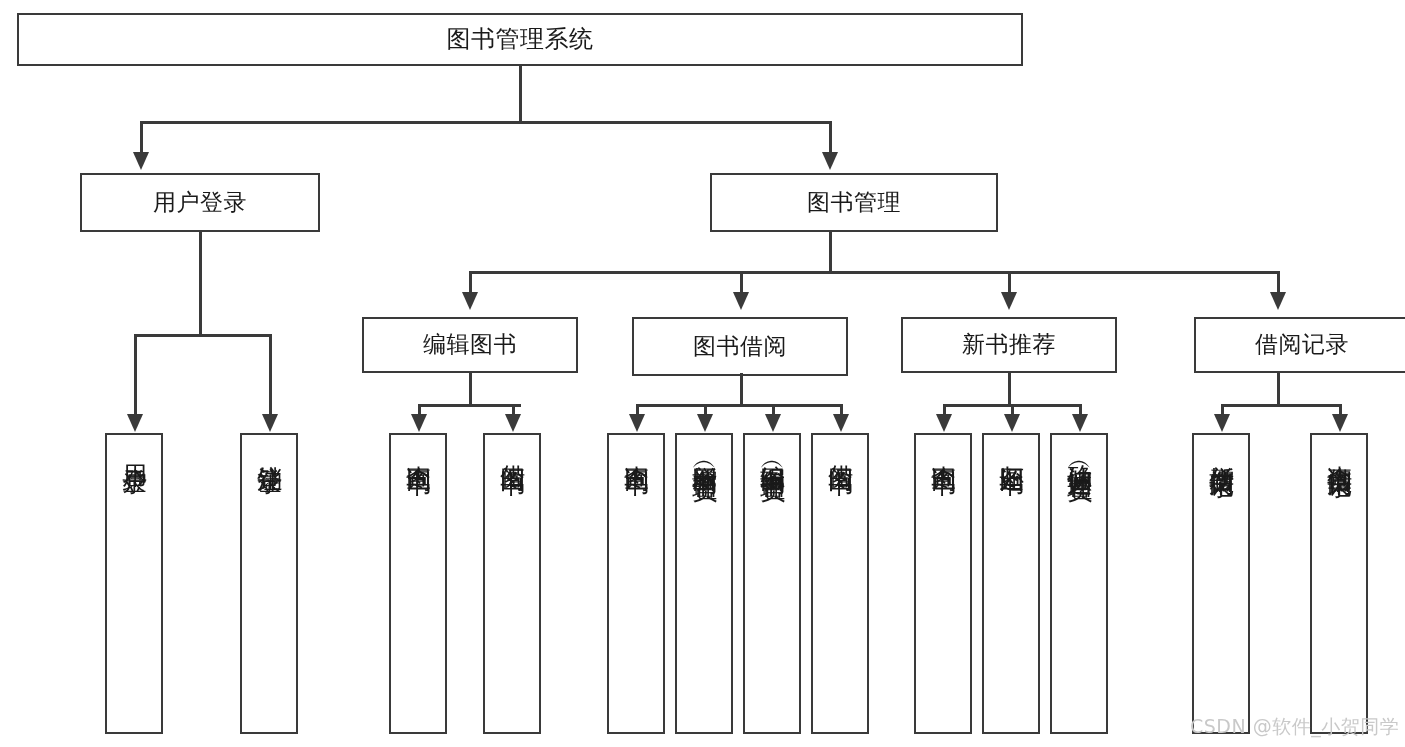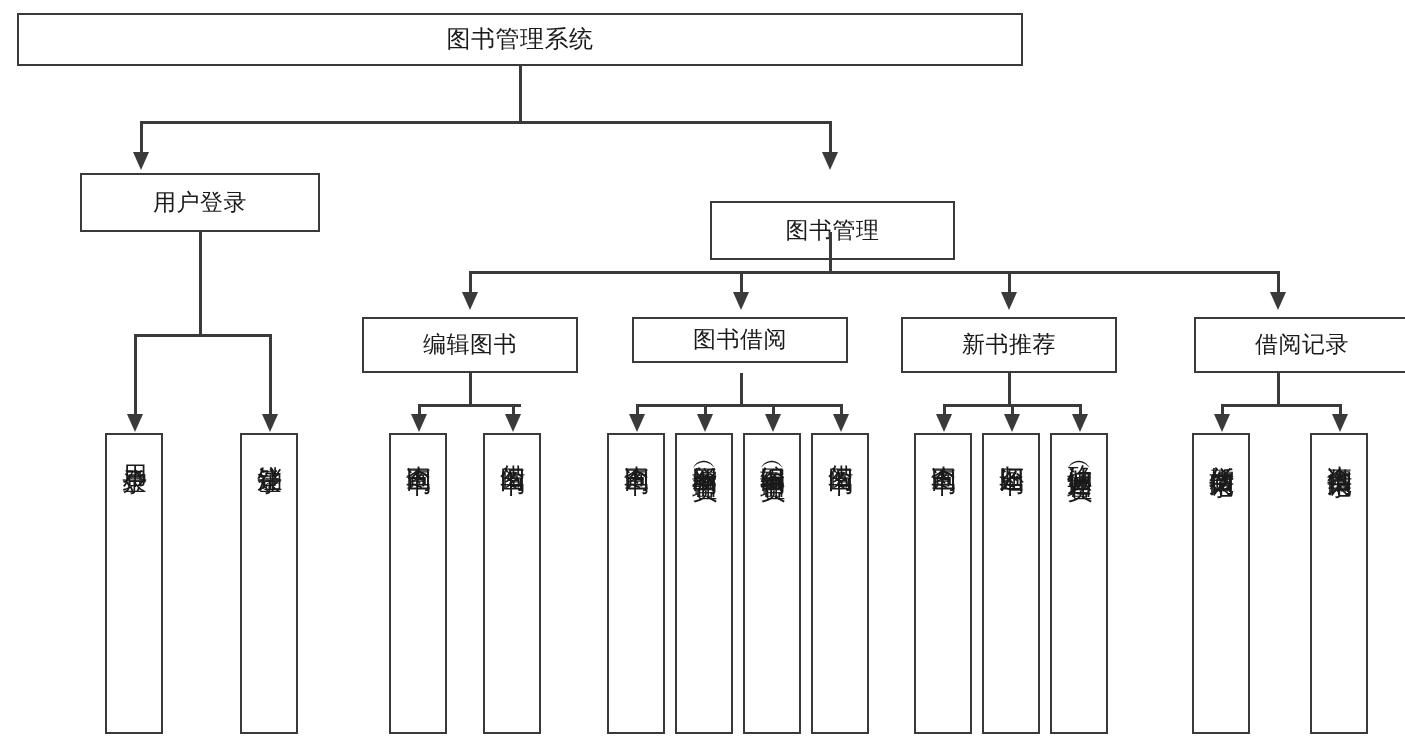--- a/index.html
+++ b/index.html
@@ -91,21 +91,21 @@
   <div class="ln h" style="left:140px; top:121px; width:690px;"></div>
 
   <div class="ln v" style="left:140px; top:121px; height:35px;"></div>
   <div class="arrow" style="left:133px; top:152px;"></div>
   <div class="ln v" style="left:829px; top:121px; height:35px;"></div>
   <div class="arrow" style="left:822px; top:152px;"></div>
 
   <div class="node horiz" style="left:80px; top:173px; width:240px; height:59px;">
     <span class="label">用户登录</span>
   </div>
-  <div class="node horiz" style="left:710px; top:173px; width:245px; height:59px;margin-top:28px;">
+  <div class="node horiz" style="left:710px; top:173px; width:288px; height:59px;">
     <span class="label">图书管理</span>
   </div>
 
   <div class="ln v" style="left:199px; top:232px; height:104px;"></div>
   <div class="ln h" style="left:134px; top:334px; width:135px;"></div>
   <div class="ln v" style="left:134px; top:334px; height:82px;"></div>
   <div class="arrow" style="left:127px; top:414px;"></div>
   <div class="ln v" style="left:269px; top:334px; height:82px;"></div>
   <div class="arrow" style="left:262px; top:414px;"></div>
 
@@ -116,21 +116,21 @@
   <div class="ln v" style="left:740px; top:271px; height:24px;"></div>
   <div class="arrow" style="left:733px; top:292px;"></div>
   <div class="ln v" style="left:1008px; top:271px; height:24px;"></div>
   <div class="arrow" style="left:1001px; top:292px;"></div>
   <div class="ln v" style="left:1277px; top:271px; height:24px;"></div>
   <div class="arrow" style="left:1270px; top:292px;"></div>
 
   <div class="node horiz" style="left:362px; top:317px; width:216px; height:56px;">
     <span class="label">编辑图书</span>
   </div>
-  <div class="node horiz" style="left:632px; top:317px; width:216px; height:46px;">
+  <div class="node horiz" style="left:632px; top:317px; width:216px; height:59px;">
     <span class="label">图书借阅</span>
   </div>
   <div class="node horiz" style="left:901px; top:317px; width:216px; height:56px;">
     <span class="label">新书推荐</span>
   </div>
   <div class="node horiz" style="left:1170px; top:317px; width:216px; height:56px;margin-left:24px;">
     <span class="label">借阅记录</span>
   </div>
 
   <div class="ln v" style="left:469px; top:373px; height:33px;"></div>
@@ -204,14 +204,15 @@
     <span class="label">确认归还（管理员）</span>
   </div>
 
   <div class="node vert" style="left:1192px; top:433px; width:58px; height:301px;">
     <span class="label">新增借阅记录</span>
   </div>
   <div class="node vert" style="left:1310px; top:433px; width:58px; height:301px;">
     <span class="label">查询借阅记录</span>
   </div>
 
+  <div class="watermark" style="left:1190px; top:714px;">CSDN @软件_小贺同学</div>
 
 </div>
 
 </body></html>

